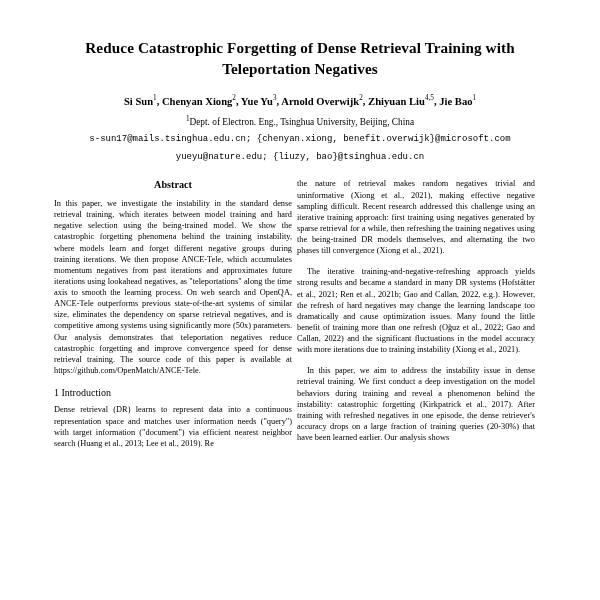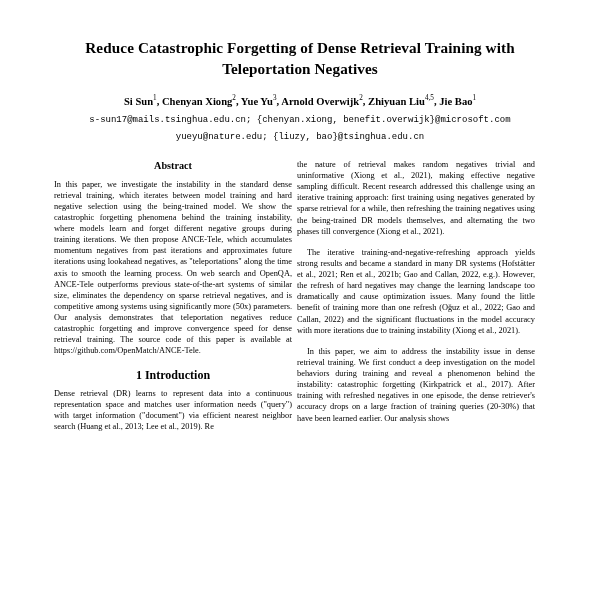--- a/index.html
+++ b/index.html
@@ -64,23 +64,23 @@
     line-height: 1.335;
     text-align: justify;
   }
   .section-head {
     text-align: center;
     font-size: 10.2px;
     font-weight: bold;
     margin: 0 0 6px 0;
   }
   .section-head-left {
-    text-align: center;
-    font-size: 12px;
-    font-weight: bold;
+    text-align: left;
+    font-size: 10px;
+    font-weight: normal;
     margin: 10px 0 5px 0;
   }
   p.body {
     margin: 0 0 0 0;
     text-indent: 10px;
   }
   p.body.first {
     text-indent: 0;
   }
   p.body + p.body {
@@ -94,20 +94,21 @@
 <div class="page">
 
   <div class="title">
     <span>Reduce Catastrophic Forgetting of Dense Retrieval Training with Teleportation Negatives</span>
   </div>
 
   <div class="authors">
     Si Sun<sup>1</sup>, Chenyan Xiong<sup>2</sup>, Yue Yu<sup>3</sup>, Arnold Overwijk<sup>2</sup>, Zhiyuan Liu<sup>4,5</sup>, Jie Bao<sup>1</sup>
   </div>
 
+  <div class="aff"><sup>1</sup>Dept. of Electron. Eng., Tsinghua University, Beijing, China</div>
 
   <div class="emails">s-sun17@mails.tsinghua.edu.cn; {chenyan.xiong, benefit.overwijk}@microsoft.com</div>
   <div class="emails">yueyu@nature.edu; {liuzy, bao}@tsinghua.edu.cn</div>
 
   <div class="columns">
 
     <div class="col">
       <div class="section-head">Abstract</div>
       <p class="body first tight">In this paper, we investigate the instability in the standard dense retrieval training, which iterates between model training and hard negative selection using the being-trained model. We show the catastrophic forgetting phenomena behind the training instability, where models learn and forget different negative groups during training iterations. We then propose ANCE-Tele, which accumulates momentum negatives from past iterations and approximates future iterations using lookahead negatives, as "teleportations" along the time axis to smooth the learning process. On web search and OpenQA, ANCE-Tele outperforms previous state-of-the-art systems of similar size, eliminates the dependency on sparse retrieval negatives, and is competitive among systems using significantly more (50x) parameters. Our analysis demonstrates that teleportation negatives reduce catastrophic forgetting and improve convergence speed for dense retrieval training. The source code of this paper is available at https://github.com/OpenMatch/ANCE-Tele.</p>
       <div class="section-head-left">1   Introduction</div>

